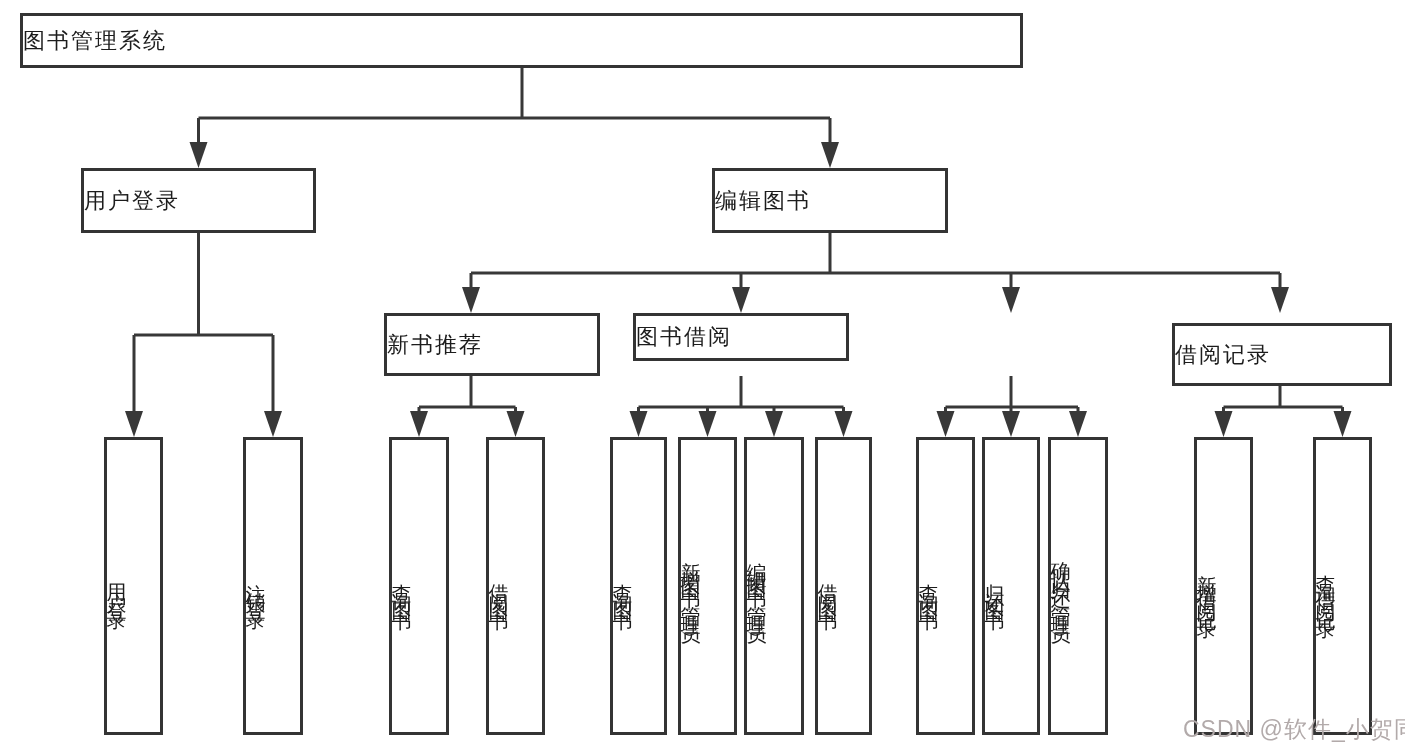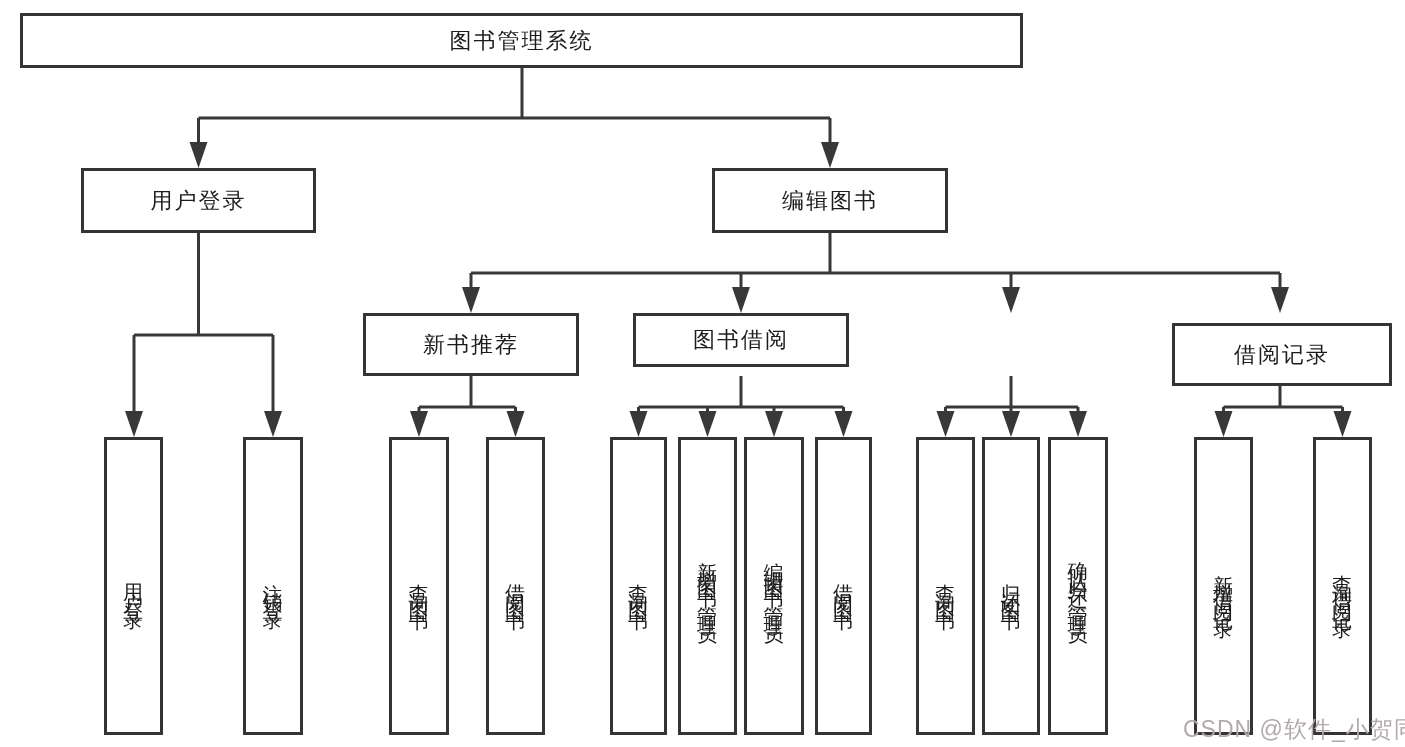--- a/index.html
+++ b/index.html
@@ -24,21 +24,20 @@
   }
   svg.connectors polygon { fill: #383838; }
   .box {
     position: absolute;
     box-sizing: border-box;
     background: #ffffff;
     border: 3px solid #343434;
     color: #1c1c1c;
     display: flex;
     align-items: center;
-    justify-content: center;
     z-index: 1;
   }
   .box.h span {
     font-size: 22px;
     letter-spacing: 2px;
     white-space: nowrap;
   }
   .box.v span {
     writing-mode: vertical-rl;
     text-orientation: mixed;
@@ -110,24 +109,24 @@
     <span>图书管理系统</span>
   </div>
 
   <div class="box h" style="left:81px; top:168px; width:235px; height:65px;">
     <span>用户登录</span>
   </div>
   <div class="box h" style="left:712px; top:168px; width:236px; height:65px;">
     <span>编辑图书</span>
   </div>
 
-  <div class="box h" style="left:363px; top:313px; width:216px; height:63px;">
+  <div class="box h" style="left:384px; top:313px; width:216px; height:63px;">
     <span>新书推荐</span>
   </div>
-  <div class="box h" style="left:633px; top:313px; width:216px; height:54px;">
+  <div class="box h" style="left:633px; top:313px; width:216px; height:48px;">
     <span>图书借阅</span>
   </div>
   <div class="box h" style="left:1172px; top:323px; width:220px; height:63px;">
     <span>借阅记录</span>
   </div>
 
   <div class="box v" style="left:104px; top:437px; width:59px; height:298px;">
     <span>用户登录</span>
   </div>
   <div class="box v" style="left:243px; top:437px; width:60px; height:298px;">

